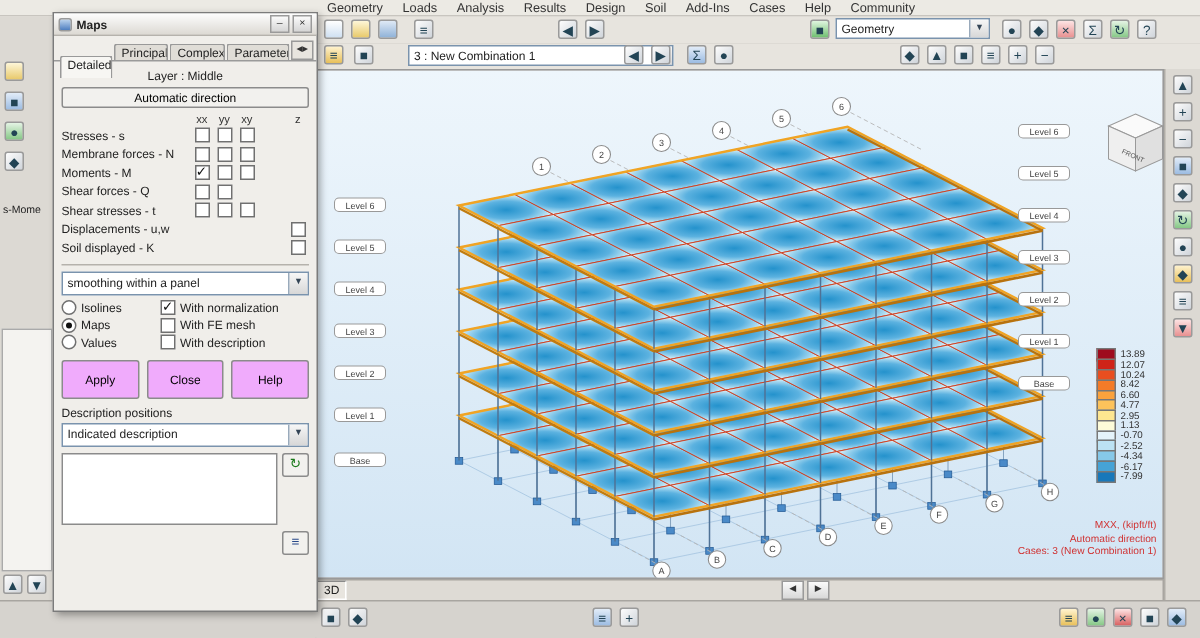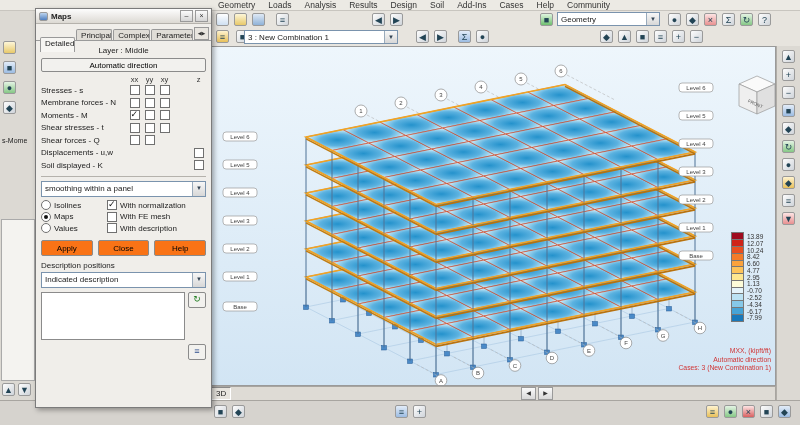--- a/index.html
+++ b/index.html
@@ -82,21 +82,21 @@
   .cb.on:after{content:"✓";position:absolute;left:0px;top:-2.5px;font-size:9px;color:#111;}
   .rb{width:8px;height:8px;border:1px solid #707070;border-radius:50%;background:#fff;position:relative;display:inline-block;}
   .rb.on:after{content:"";position:absolute;left:2px;top:2px;width:4px;height:4px;border-radius:50%;background:#111;}
   .optline{display:flex;align-items:center;gap:3px;height:11.5px;}
   hr.sep{border:none;border-top:1px solid #b5b2ac;margin:4px 0;}
   .dcombo{position:relative;background:#fff;border:1px solid #7a93ad;height:14px;line-height:13px;
           padding:0 14px 0 3px;white-space:nowrap;overflow:hidden;}
   .dcombo .arrow{position:absolute;right:0;top:0;bottom:0;width:12px;background:linear-gradient(#f7f7f7,#d7d7d7);
           border-left:1px solid #9ab;font-size:6px;text-align:center;line-height:12px;color:#345;}
   .btnrow{display:flex;gap:5px;margin:6px 0 5px;}
-  .pbtn{flex:1;height:16px;font-size:8px;background:#f97316;border:1px solid #8b8b8b;border-radius:2px;
+  .pbtn{flex:1;height:26px;font-size:8px;background:#f0abfc;border:1px solid #8b8b8b;border-radius:2px;
         font-family:inherit;text-align:center;}
   .listbox{background:#fff;border:1px solid #8b8b8b;height:46px;flex:1;}
   .smbtn{width:16px;height:14px;border:1px solid #8b8b8b;background:#f2f1ee;font-size:9px;line-height:13px;
          text-align:center;border-radius:2px;}
 </style>
 </head>
 <body>
 
 <div id="menubar">
   <span>Geometry</span>
@@ -126,21 +126,21 @@
   <span class="ic" style="left:686px;top:2px;">◆</span>
   <span class="ic" style="left:704px;top:2px;background:linear-gradient(#fde4e4,#e89090);">×</span>
   <span class="ic" style="left:722px;top:2px;">Σ</span>
   <span class="ic" style="left:740px;top:2px;background:linear-gradient(#e4f3e4,#86c886);">↻</span>
   <span class="ic" style="left:758px;top:2px;">?</span>
 </div>
 
 <div id="toolbar2" class="tbar">
   <span class="ic" style="left:216px;top:1px;background:linear-gradient(#fff3cf,#e8c05a);">≡</span>
   <span class="ic" style="left:236px;top:1px;">■</span>
-  <div class="combo" style="left:244px;top:1px;width:154px;">
+  <div class="combo" style="left:272px;top:1px;width:177px;">
     <span>3 : New Combination 1</span><span class="arrow">▼</span>
   </div>
   <span class="ic" style="left:416px;top:1px;">◀</span>
   <span class="ic" style="left:434px;top:1px;">▶</span>
   <span class="ic" style="left:458px;top:1px;background:linear-gradient(#e2ecf8,#9cbce2);">Σ</span>
   <span class="ic" style="left:476px;top:1px;">●</span>
   <span class="ic" style="left:600px;top:1px;">◆</span>
   <span class="ic" style="left:618px;top:1px;">▲</span>
   <span class="ic" style="left:636px;top:1px;">■</span>
   <span class="ic" style="left:654px;top:1px;">≡</span>
@@ -840,41 +840,41 @@
           </span>
           <span class="cbcell">
             <span class="cb"></span>
           </span>
           <span class="cbcell">
             <span class="cb"></span>
           </span>
           <span class="cbcell zcell"></span>
         </div>
         <div class="mrow">
-          <span class="mlabel">Shear stresses - t</span>
-          <span class="cbcell">
-            <span class="cb"></span>
-          </span>
-          <span class="cbcell">
-            <span class="cb"></span>
-          </span>
-          <span class="cbcell">
-            <span class="cb"></span>
-          </span>
+          <span class="mlabel">Shear forces - Q</span>
+          <span class="cbcell">
+            <span class="cb"></span>
+          </span>
+          <span class="cbcell">
+            <span class="cb"></span>
+          </span>
+          <span class="cbcell"></span>
           <span class="cbcell zcell"></span>
         </div>
         <div class="mrow">
-          <span class="mlabel">Shear forces - Q</span>
-          <span class="cbcell">
-            <span class="cb"></span>
-          </span>
-          <span class="cbcell">
-            <span class="cb"></span>
-          </span>
-          <span class="cbcell"></span>
+          <span class="mlabel">Shear stresses - t</span>
+          <span class="cbcell">
+            <span class="cb"></span>
+          </span>
+          <span class="cbcell">
+            <span class="cb"></span>
+          </span>
+          <span class="cbcell">
+            <span class="cb"></span>
+          </span>
           <span class="cbcell zcell"></span>
         </div>
         <div class="mrow">
           <span class="mlabel">Displacements - u,w</span>
           <span class="cbcell"></span>
           <span class="cbcell"></span>
           <span class="cbcell"></span>
           <span class="cbcell zcell">
             <span class="cb"></span>
           </span>

